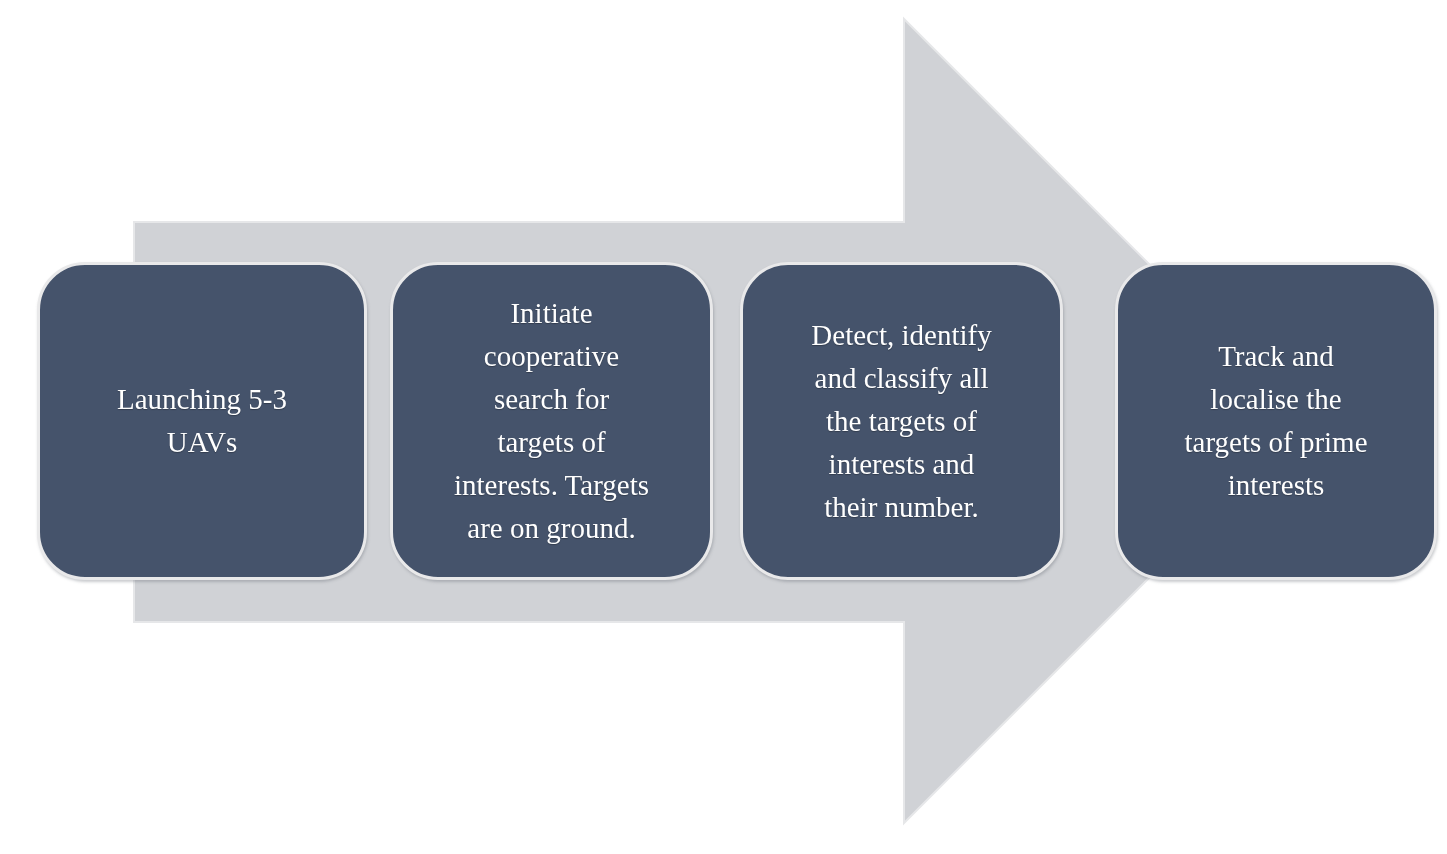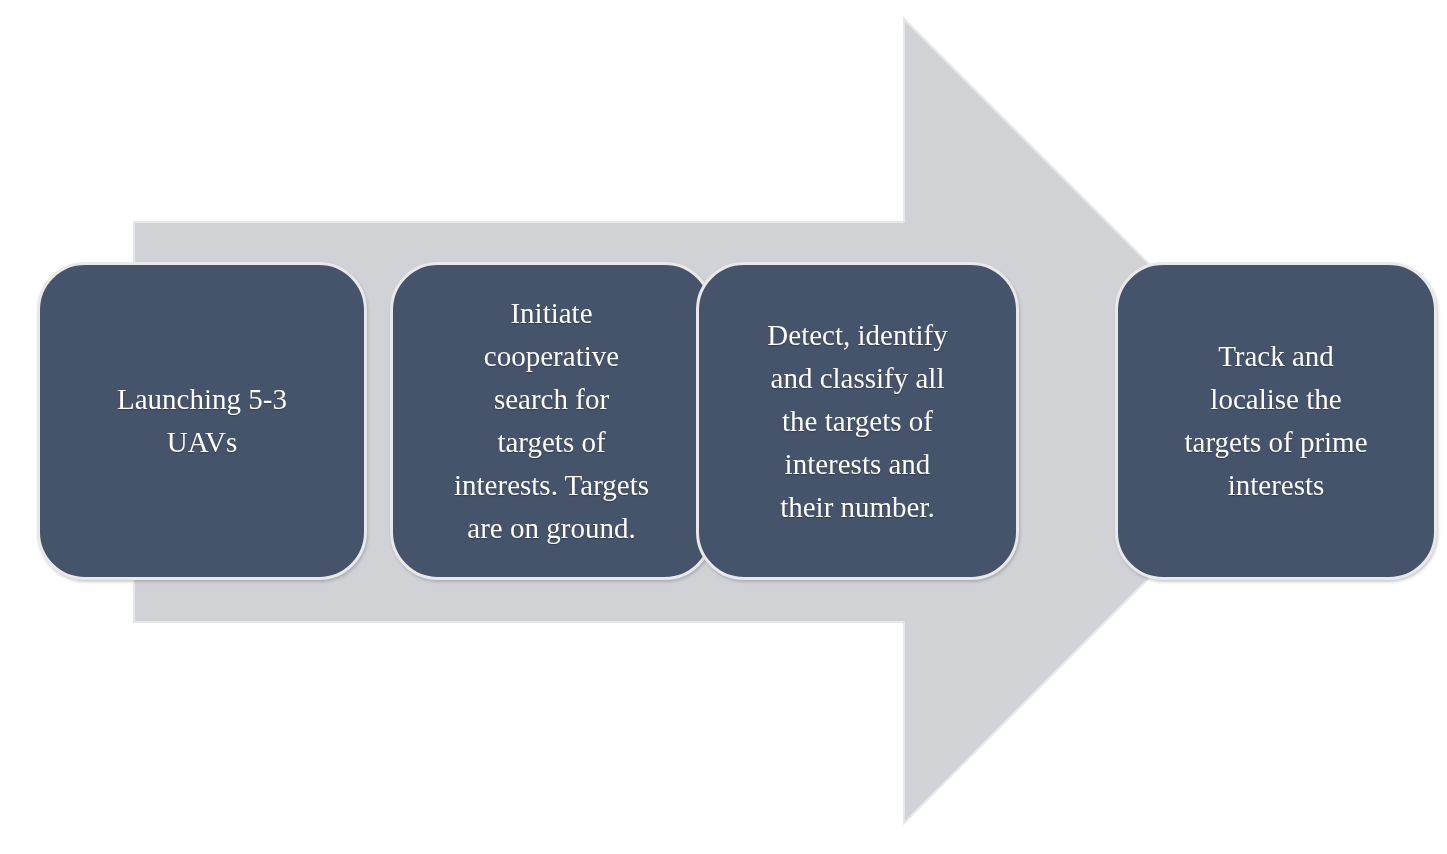--- a/index.html
+++ b/index.html
@@ -40,21 +40,21 @@
   .step-label {
     color: #FFFFFF;
     font-size: 29px;
     line-height: 43px;
     white-space: pre-line;
     text-shadow: 0 1px 1px rgba(0,0,0,0.28);
     padding: 0 8px;
   }
   .box-1 { left: 37px;   width: 330px; }
   .box-2 { left: 390px;  width: 323px; }
-  .box-3 { left: 696px;  width: 323px; justify-content: center; }
+  .box-3 { left: 740px;  width: 323px; justify-content: center; }
   .box-4 { left: 1115px; width: 322px; }
 </style>
 </head>
 <body>
 
 <div class="canvas">
 
   <svg class="arrow-svg" viewBox="0 0 1447 854" xmlns="http://www.w3.org/2000/svg">
     <polygon points="134,222 904,222 904,19 1306,421 904,823 904,622 134,622" fill="#D0D2D6" stroke="#E6E7E9" stroke-width="2"></polygon>
   </svg>

